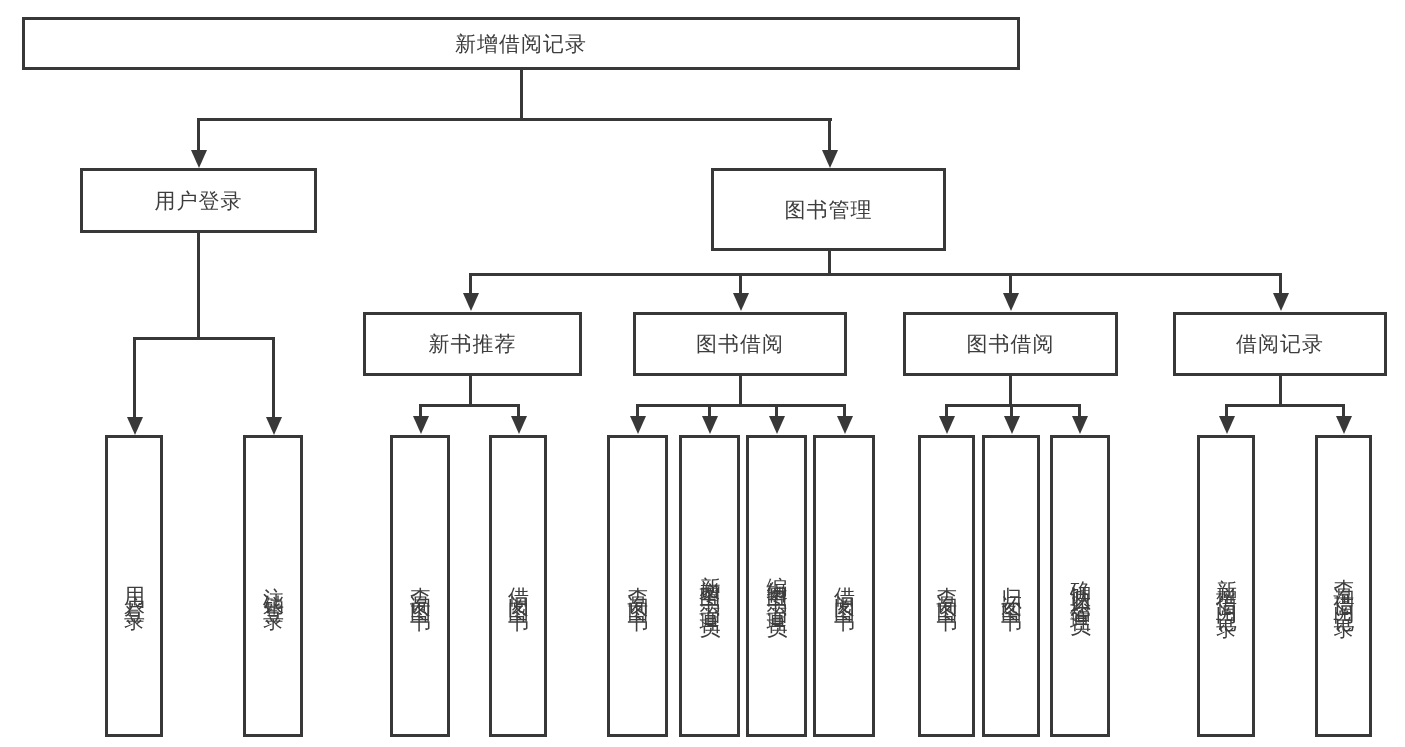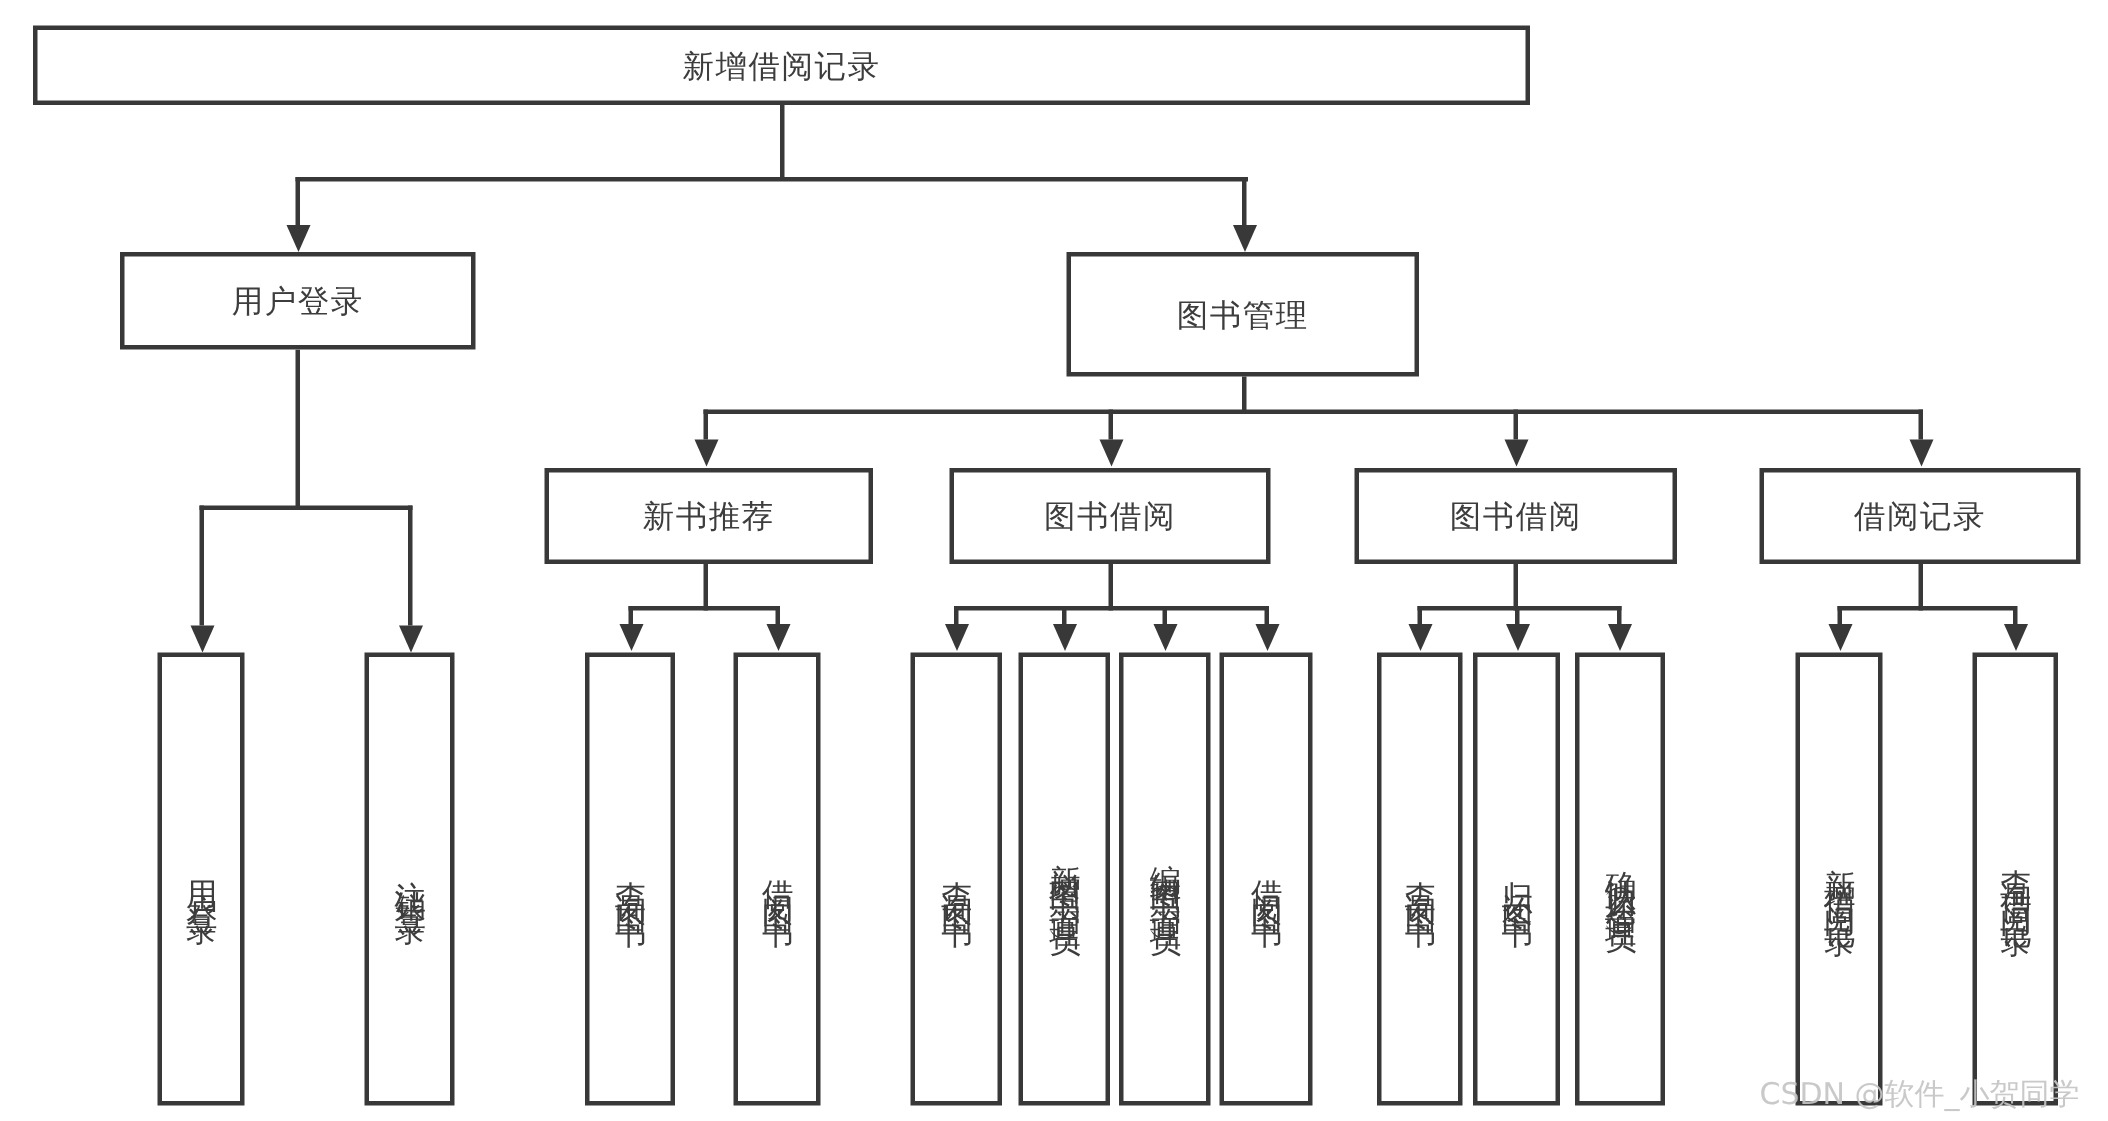--- a/index.html
+++ b/index.html
@@ -157,15 +157,14 @@
   <div class="hline" style="left:945px; top:404px; width:136px;"></div>
   <div class="arrow" style="left:945px; top:404px; height:12px;"></div>
   <div class="arrow" style="left:1010px; top:404px; height:12px;"></div>
   <div class="arrow" style="left:1078px; top:404px; height:12px;"></div>
 
   <div class="vline" style="left:1279px; top:376px; height:31px;"></div>
   <div class="hline" style="left:1225px; top:404px; width:119px;"></div>
   <div class="arrow" style="left:1225px; top:404px; height:12px;"></div>
   <div class="arrow" style="left:1342px; top:404px; height:12px;"></div>
 
-  <div class="watermark">CSDN @软件_小贺同学</div>
 
 </div>
 
 </body></html>

